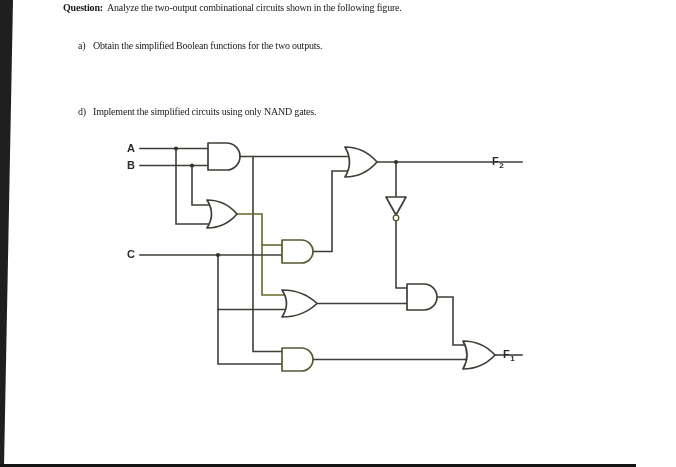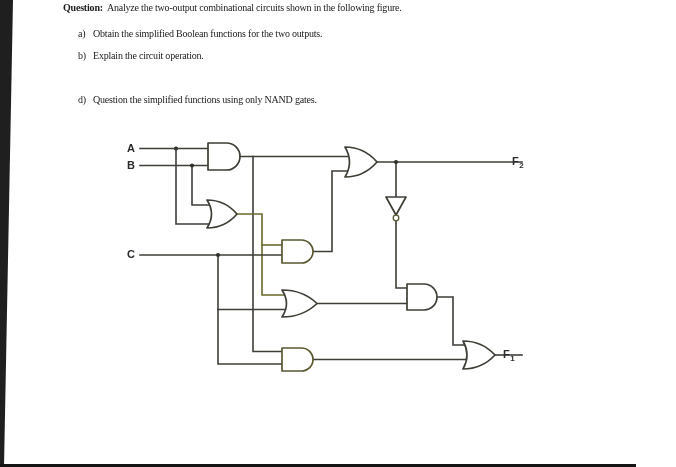--- a/index.html
+++ b/index.html
@@ -10,21 +10,21 @@
             clip-path:polygon(0 0,13px 0,4px 100%,0 100%);}
   .bar-right{position:absolute;left:637px;top:0;width:39px;height:467px;background:#1f1f1f;
              clip-path:polygon(4px 0,39px 0,39px 100%,1px 100%);}
   .bar-right .seam{position:absolute;left:17px;top:0;width:2px;height:100%;background:#0c0c0c;}
   .bar-bottom{position:absolute;left:0;top:464px;width:676px;height:3px;background:#141414;}
   
   .qline{position:absolute;left:63px;top:2px;font-size:10px;letter-spacing:-0.2px;
          color:#1b1b1b;white-space:nowrap;}
   .qlabel{font-weight:bold;margin-right:4px;}
   .item{position:absolute;left:78px;font-size:10px;letter-spacing:-0.2px;color:#1b1b1b;
-        white-space:nowrap;}
+        white-space:nowrap;margin-top:12px;}
   .item .marker{display:inline-block;width:15px;}
   
   svg{position:absolute;left:0;top:0;}
   .wire{fill:none;stroke:#3f3e36;stroke-width:1.6;stroke-linecap:square;}
   .wire-olive{fill:none;stroke:#6a682c;stroke-width:1.6;stroke-linecap:square;}
   .gate{fill:#ffffff;stroke:#3f3e36;stroke-width:1.7;stroke-linejoin:round;}
   .gate-olive{fill:#ffffff;stroke:#5a5830;stroke-width:1.7;stroke-linejoin:round;}
   .dot{fill:#32322c;stroke:none;}
   .figlabel{position:absolute;font-family:"Liberation Sans",sans-serif;font-weight:bold;
             font-size:11px;color:#2b2b2b;line-height:12px;}
@@ -41,25 +41,22 @@
   </div>
   <div class="bar-bottom"></div>
 
   <div class="qline">
     <span class="qlabel">Question:</span><span>Analyze the two-output combinational circuits shown in the following figure.</span>
   </div>
 
   <div class="item" style="top:28px">
     <span class="marker">a)</span><span>Obtain the simplified Boolean functions for the two outputs.</span>
   </div>
-  <div class="item" style="top:50px">
-    <span class="marker">b)</span><span>Explain the circuit operation.</span>
-  </div>
   <div class="item" style="top:94px">
-    <span class="marker">d)</span><span>Question the simplified functions using only NAND gates.</span>
+    <span class="marker">d)</span><span>Implement the simplified circuits using only NAND gates.</span>
   </div>
 
   <svg width="676" height="467" viewBox="0 0 676 467">
 
     <polyline class="wire" points="140,148.5 208,148.5"></polyline>
     <polyline class="wire" points="140,165.5 208,165.5"></polyline>
     <polyline class="wire" points="192,165.5 192,205 214,205"></polyline>
     <polyline class="wire" points="176,148.5 176,224 214,224"></polyline>
     <polyline class="wire" points="240,156.5 352,156.5"></polyline>
     <polyline class="wire" points="253,156.5 253,351.5 282,351.5"></polyline>
@@ -91,16 +88,16 @@
 
     <circle class="dot" cx="176" cy="148.5" r="2.1"></circle>
     <circle class="dot" cx="192" cy="165.5" r="2.1"></circle>
     <circle class="dot" cx="218" cy="255" r="2.1"></circle>
     <circle class="dot" cx="396" cy="162" r="2.1"></circle>
   </svg>
 
   <div class="figlabel" style="left:127px;top:142px">A</div>
   <div class="figlabel" style="left:127px;top:159px">B</div>
   <div class="figlabel" style="left:127px;top:248px">C</div>
-  <div class="figlabel" style="left:512px;top:155px"><span>F</span><span class="sub">2</span></div>
+  <div class="figlabel" style="left:492px;top:155px"><span>F</span><span class="sub">2</span></div>
   <div class="figlabel" style="left:503px;top:348px"><span>F</span><span class="sub">1</span></div>
 
 </div>
 
 </body></html>

